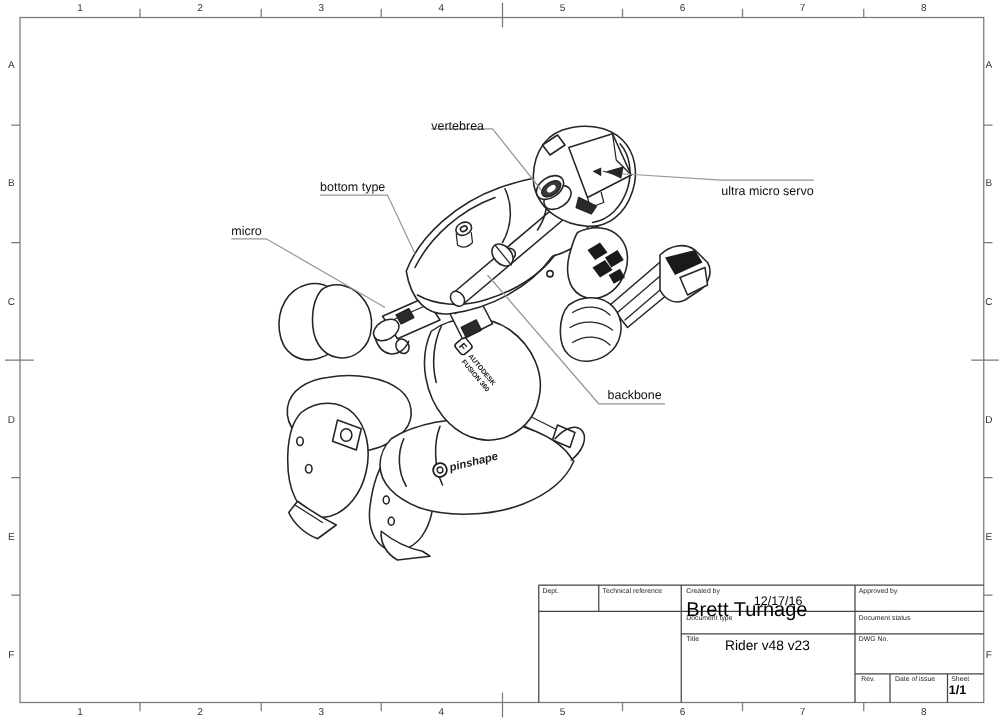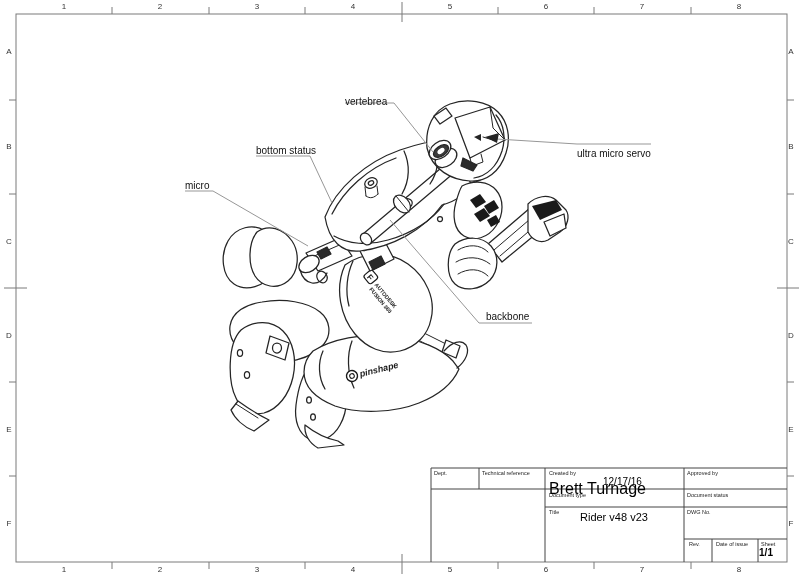--- a/index.html
+++ b/index.html
@@ -199,21 +199,21 @@
     <div class="lbl grid-row" style="left:785px;top:46px">A</div>
     <div class="lbl grid-row" style="left:785px;top:141px">B</div>
     <div class="lbl grid-row" style="left:785px;top:236px">C</div>
     <div class="lbl grid-row" style="left:785px;top:330px">D</div>
     <div class="lbl grid-row" style="left:785px;top:424px">E</div>
     <div class="lbl grid-row" style="left:785px;top:518px">F</div>
   </div>
 
   <div>
     <div class="callout" style="left:345px;top:96px">vertebrea</div>
-    <div class="callout" style="left:256px;top:145px">bottom status</div>
+    <div class="callout" style="left:256px;top:145px">bottom type</div>
     <div class="callout" style="left:185px;top:180px">micro</div>
     <div class="callout" style="left:577px;top:148px">ultra micro servo</div>
     <div class="callout" style="left:486px;top:311px">backbone</div>
   </div>
 
   <div>
     <div class="tb-label" style="left:434px;top:470px">Dept.</div>
     <div class="tb-label" style="left:482px;top:470px">Technical reference</div>
     <div class="tb-label" style="left:549px;top:470px">Created by</div>
     <div class="tb-label" style="left:687px;top:470px">Approved by</div>

